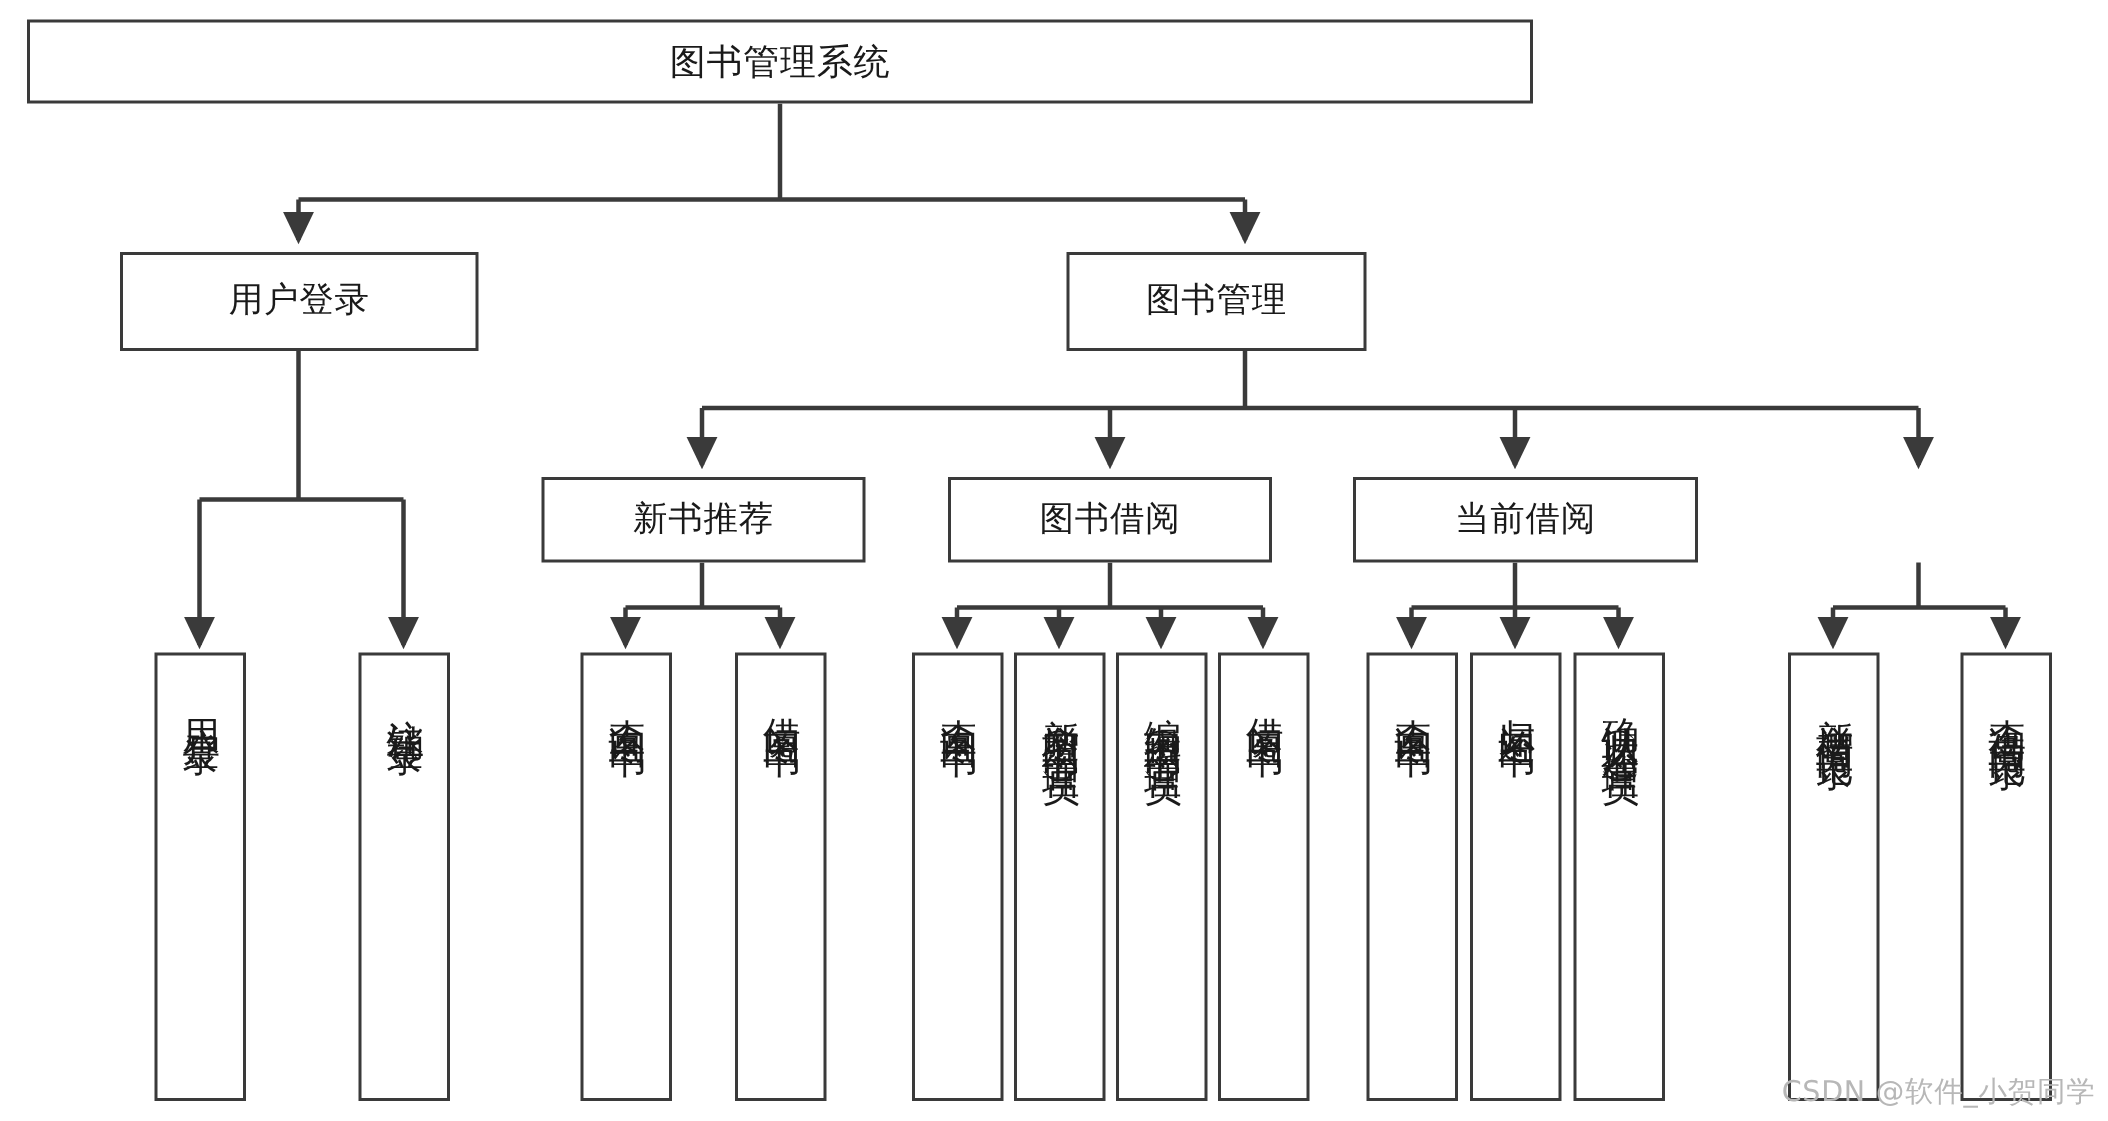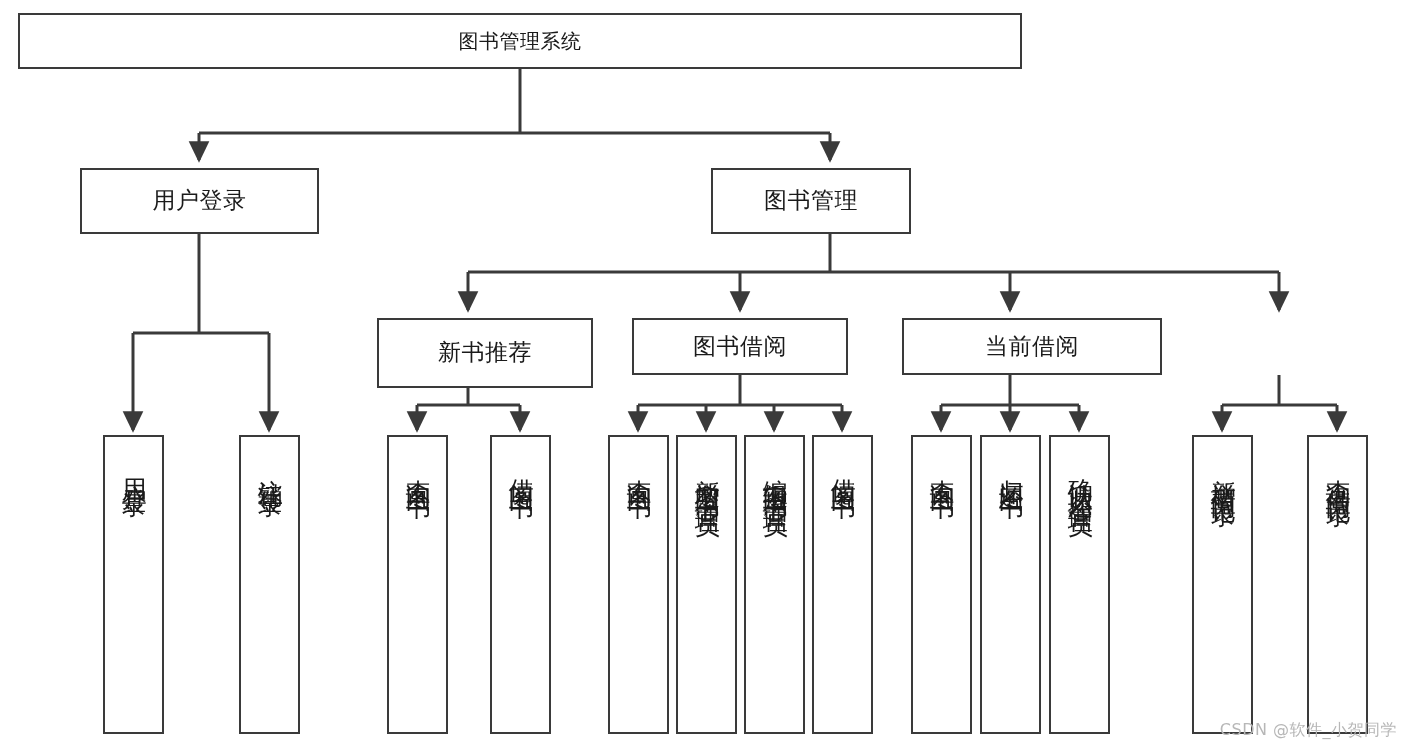--- a/index.html
+++ b/index.html
@@ -39,39 +39,39 @@
     color: #1a1a1a;
     text-align: center;
     line-height: 1.12;
     letter-spacing: 0.5px;
     white-space: pre-line;
   }
   .node.horiz .lbl {
     font-size: 23px;
   }
   .node.root .lbl {
-    font-size: 20px;
+    font-size: 24px;
   }
   .node.vert {
     align-items: flex-start;
     padding-top: 22px;
   }
   .node.vert .lbl {
     writing-mode: vertical-rl;
     text-orientation: upright;
     font-size: 25px;
     line-height: 1.05;
     letter-spacing: 5px;
     white-space: nowrap;
   }
   .watermark {
     position: absolute;
     right: 8px;
     bottom: 6px;
-    font-size: 16px;
+    font-size: 19px;
     color: #b7b7b7;
     z-index: 6;
     letter-spacing: 0.5px;
     pointer-events: none;
     font-family: "DejaVu Sans", "Liberation Sans", sans-serif;
   }
 </style>
 </head>
 <body>
 
@@ -132,29 +132,29 @@
   </div>
 
   <div class="node horiz" style="left:80px; top:168px; width:239px; height:66px;">
     <span class="lbl">用户登录</span>
   </div>
 
   <div class="node horiz" style="left:711px; top:168px; width:200px; height:66px;">
     <span class="lbl">图书管理</span>
   </div>
 
-  <div class="node horiz" style="left:377px; top:318px; width:216px; height:70px;">
+  <div class="node horiz" style="left:361px; top:318px; width:216px; height:57px;">
     <span class="lbl">新书推荐</span>
   </div>
 
   <div class="node horiz" style="left:632px; top:318px; width:216px; height:57px;">
     <span class="lbl">图书借阅</span>
   </div>
 
-  <div class="node horiz" style="left:902px; top:318px; width:260px; height:57px;">
+  <div class="node horiz" style="left:902px; top:318px; width:230px; height:57px;">
     <span class="lbl">当前借阅</span>
   </div>
 
 
   <div class="node vert" style="left:103px; top:435px; width:61px; height:299px;">
     <span class="lbl">用户登录</span>
   </div>
 
   <div class="node vert" style="left:239px; top:435px; width:61px; height:299px;">
     <span class="lbl">注销登录</span>

